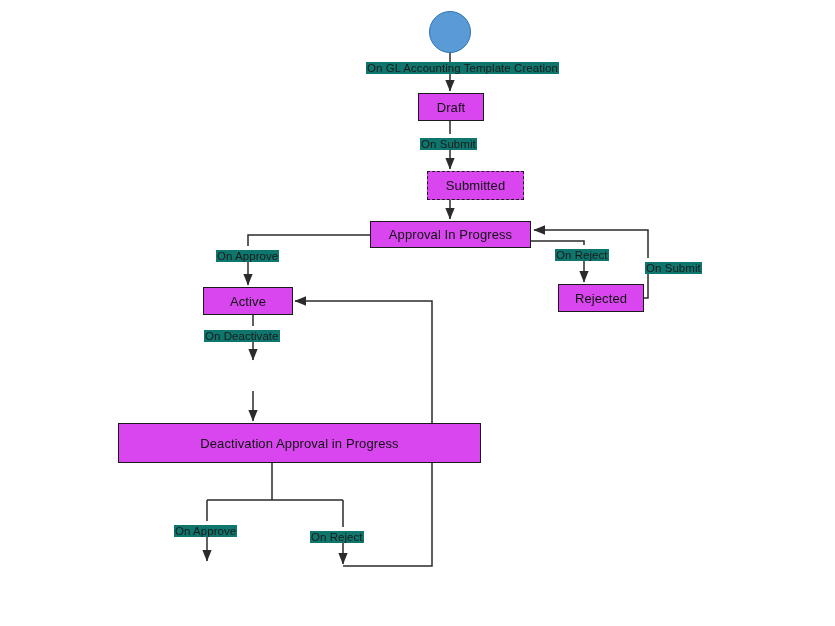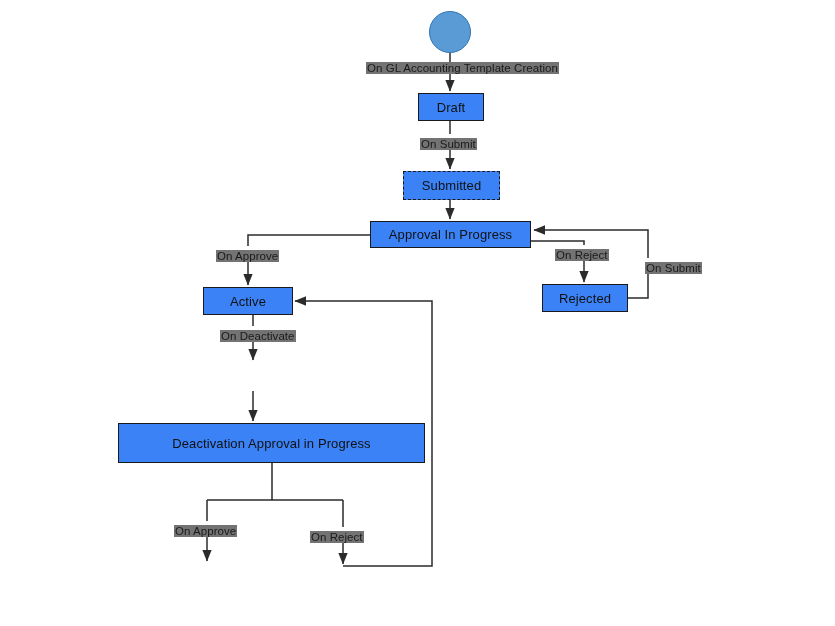--- a/index.html
+++ b/index.html
@@ -21,47 +21,48 @@
     top: 0;
     width: 835px;
     height: 626px;
   }
   .node {
     position: absolute;
     box-sizing: border-box;
     display: flex;
     align-items: center;
     justify-content: center;
-    background: #3b82f6;
+    background: #d946ef;
     color: #111111;
     font-size: 13px;
     letter-spacing: 0.1px;
     white-space: nowrap;
     z-index: 3;
   }
   .node.solid {
     border: 1.6px solid #1a1a1a;
   }
   .node.dashed {
     border: 1.6px dashed #1a1a1a;
+    margin-left: 24px;
   }
   .start-node {
     position: absolute;
     box-sizing: border-box;
     border-radius: 50%;
     background: #5B9BD5;
     border: 1.5px solid #2E75B6;
     z-index: 3;
   }
   .edge-label {
     position: absolute;
     font-size: 11.5px;
     color: #1a1a1a;
     white-space: nowrap;
-    background: #737373;
+    background: #0f766e;
     padding: 0 1px;
     z-index: 2;
     letter-spacing: 0.05px;
   }
 </style>
 </head>
 <body>
 
 <div id="canvas">
 
@@ -113,43 +114,43 @@
   </div>
 
   <div class="node dashed" style="left:403px; top:171px; width:97px; height:29px;">
     <span>Submitted</span>
   </div>
 
   <div class="node solid" style="left:370px; top:221px; width:161px; height:27px;">
     <span>Approval In Progress</span>
   </div>
 
-  <div class="node solid" style="left:542px; top:284px; width:86px; height:28px;">
+  <div class="node solid" style="left:558px; top:284px; width:86px; height:28px;">
     <span>Rejected</span>
   </div>
 
   <div class="node solid" style="left:203px; top:287px; width:90px; height:28px;text-align:right;">
     <span>Active</span>
   </div>
 
 
-  <div class="node solid" style="left:118px; top:423px; width:307px; height:40px;">
+  <div class="node solid" style="left:118px; top:423px; width:363px; height:40px;">
     <span>Deactivation Approval in Progress</span>
   </div>
 
 
   <div class="edge-label" style="left:366px; top:62px;">On GL Accounting Template Creation</div>
 
   <div class="edge-label" style="left:420px; top:138px;">On Submit</div>
 
   <div class="edge-label" style="left:216px; top:250px;">On Approve</div>
 
   <div class="edge-label" style="left:555px; top:249px;">On Reject</div>
 
   <div class="edge-label" style="left:645px; top:262px;">On Submit</div>
 
-  <div class="edge-label" style="left:204px; top:330px;margin-left:16px;">On Deactivate</div>
+  <div class="edge-label" style="left:204px; top:330px;">On Deactivate</div>
 
   <div class="edge-label" style="left:174px; top:525px;">On Approve</div>
 
   <div class="edge-label" style="left:310px; top:531px;">On Reject</div>
 
 </div>
 
 </body></html>

